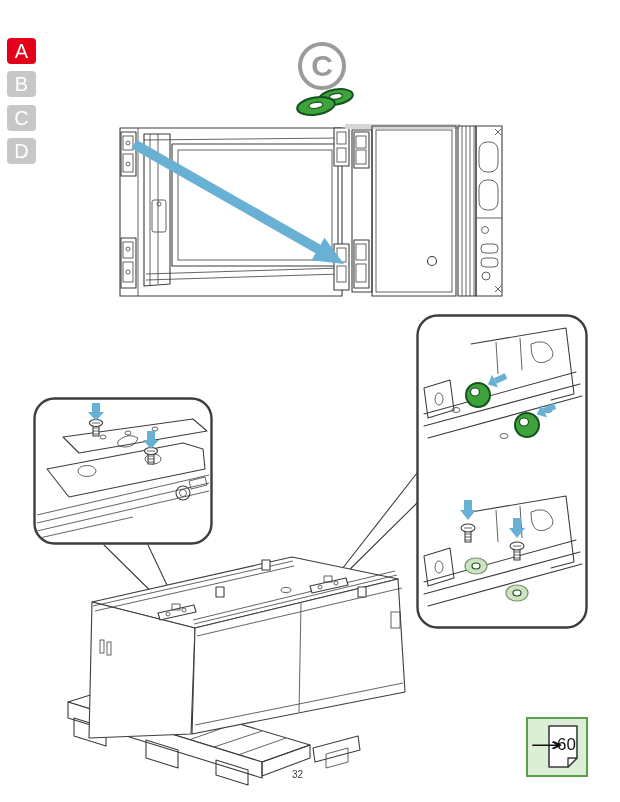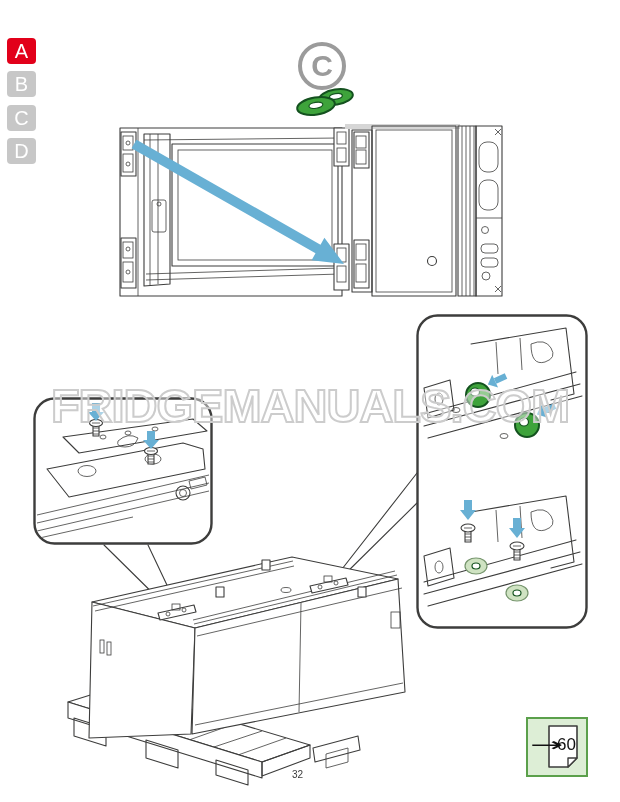--- a/index.html
+++ b/index.html
@@ -290,21 +290,20 @@
 
       <g>
         <polygon points="252,46 288,38 290,45 254,53" class="fw"></polygon>
         <circle cx="262" cy="47" r="2" class="thin"></circle>
           <circle cx="278" cy="43" r="2" class="thin"></circle>
         <rect x="266" y="36" width="8" height="6" class="thin"></rect>
       </g>
     </g>
   </svg>
 
-  <div class="watermark">FRIDGEMANUALS.COM</div>
 
   <div class="pageref">
     <svg class="abs" style="left:18px;top:5px" width="36" height="48" viewBox="0 0 36 48">
       <path d="M3,2 H31 V34 L22,43 H3 Z" fill="#fff" stroke="#3d3d3c" stroke-width="1.6" stroke-linejoin="round"></path>
       <path d="M31,34 L22,43 V34 Z" fill="#fff" stroke="#3d3d3c" stroke-width="1.4" stroke-linejoin="round"></path>
     </svg>
     <span class="arr">→</span>
     <span class="num">60</span>
   </div>
 

